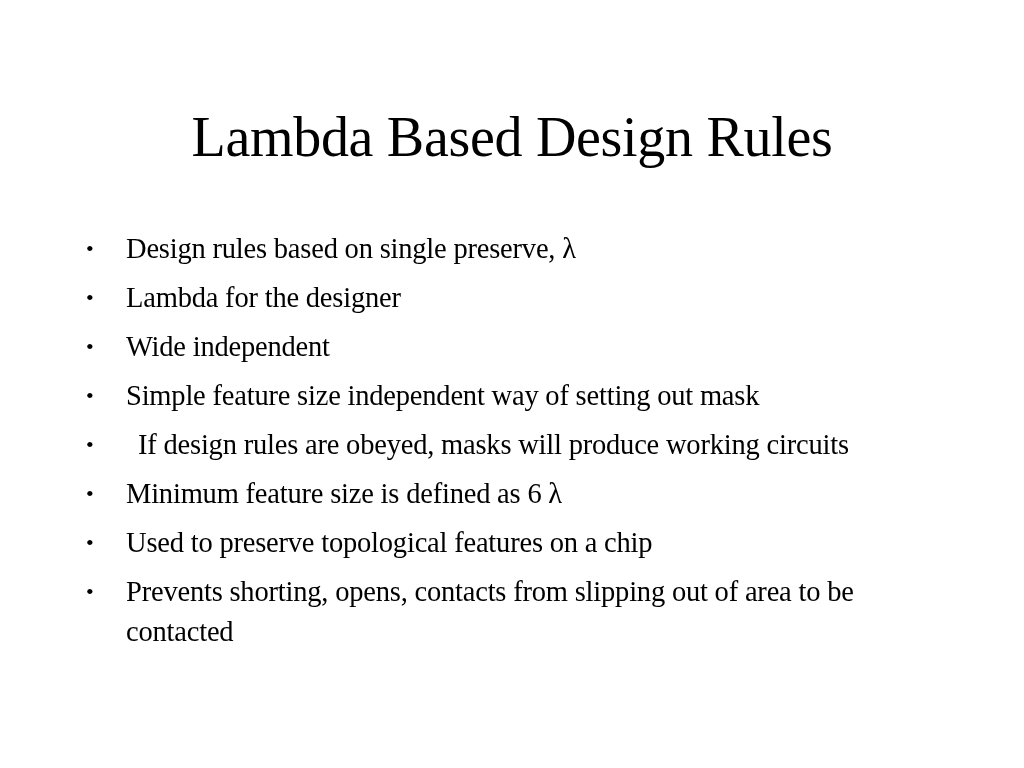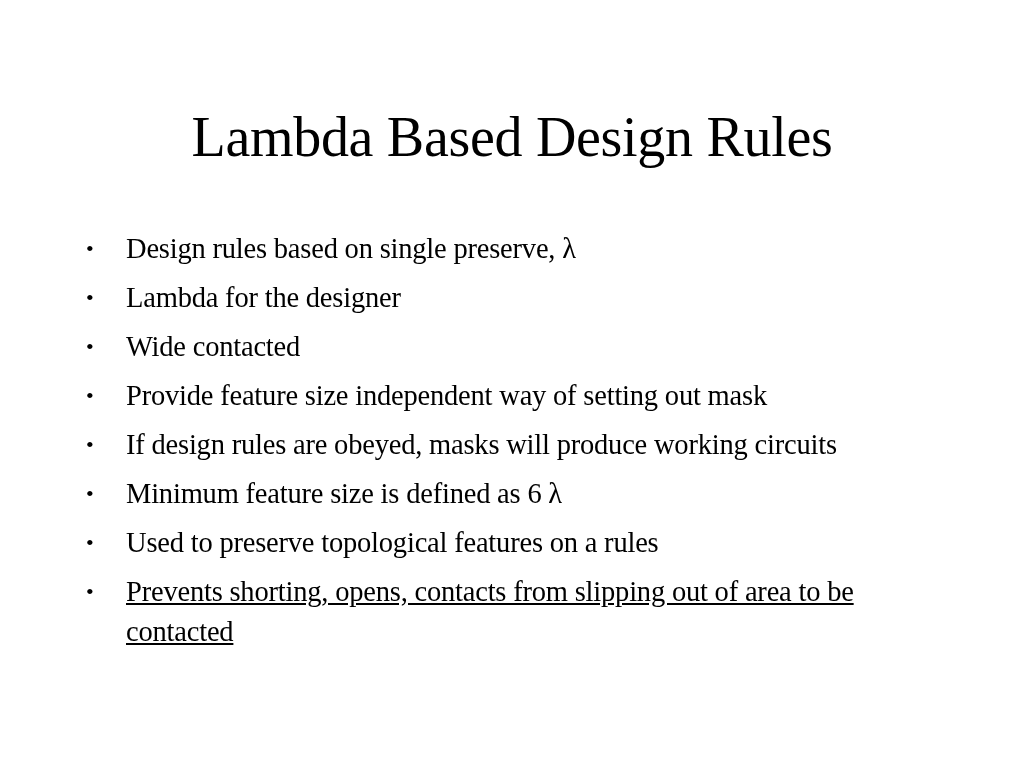--- a/index.html
+++ b/index.html
@@ -66,35 +66,35 @@
   <li class="bullet-item">
     <span class="bullet-dot">•</span>
     <span class="bullet-text">Design rules based on single preserve, λ</span>
   </li>
   <li class="bullet-item">
     <span class="bullet-dot">•</span>
     <span class="bullet-text">Lambda for the designer</span>
   </li>
   <li class="bullet-item">
     <span class="bullet-dot">•</span>
-    <span class="bullet-text">Wide contacted</span>
+    <span class="bullet-text">Wide independent</span>
   </li>
   <li class="bullet-item">
     <span class="bullet-dot">•</span>
-    <span class="bullet-text">Provide feature size independent way of setting out mask</span>
+    <span class="bullet-text">Simple feature size independent way of setting out mask</span>
   </li>
   <li class="bullet-item">
     <span class="bullet-dot">•</span>
-    <span class="bullet-text wrap2" style="max-width:770px;">If design rules are obeyed, masks will produce working circuits</span>
+    <span class="bullet-text wrap2" style="max-width:770px;margin-left:12px;">If design rules are obeyed, masks will produce working circuits</span>
   </li>
   <li class="bullet-item">
     <span class="bullet-dot">•</span>
     <span class="bullet-text">Minimum feature size is defined as 6 λ</span>
   </li>
   <li class="bullet-item">
     <span class="bullet-dot">•</span>
-    <span class="bullet-text">Used to preserve topological features on a rules</span>
+    <span class="bullet-text">Used to preserve topological features on a chip</span>
   </li>
   <li class="bullet-item">
     <span class="bullet-dot">•</span>
-    <span class="bullet-text wrap2" style="max-width:830px;text-decoration:underline;">Prevents shorting, opens, contacts from slipping out of area to be contacted</span>
+    <span class="bullet-text wrap2" style="max-width:830px;">Prevents shorting, opens, contacts from slipping out of area to be contacted</span>
   </li>
 </ul>
 
 </body></html>

